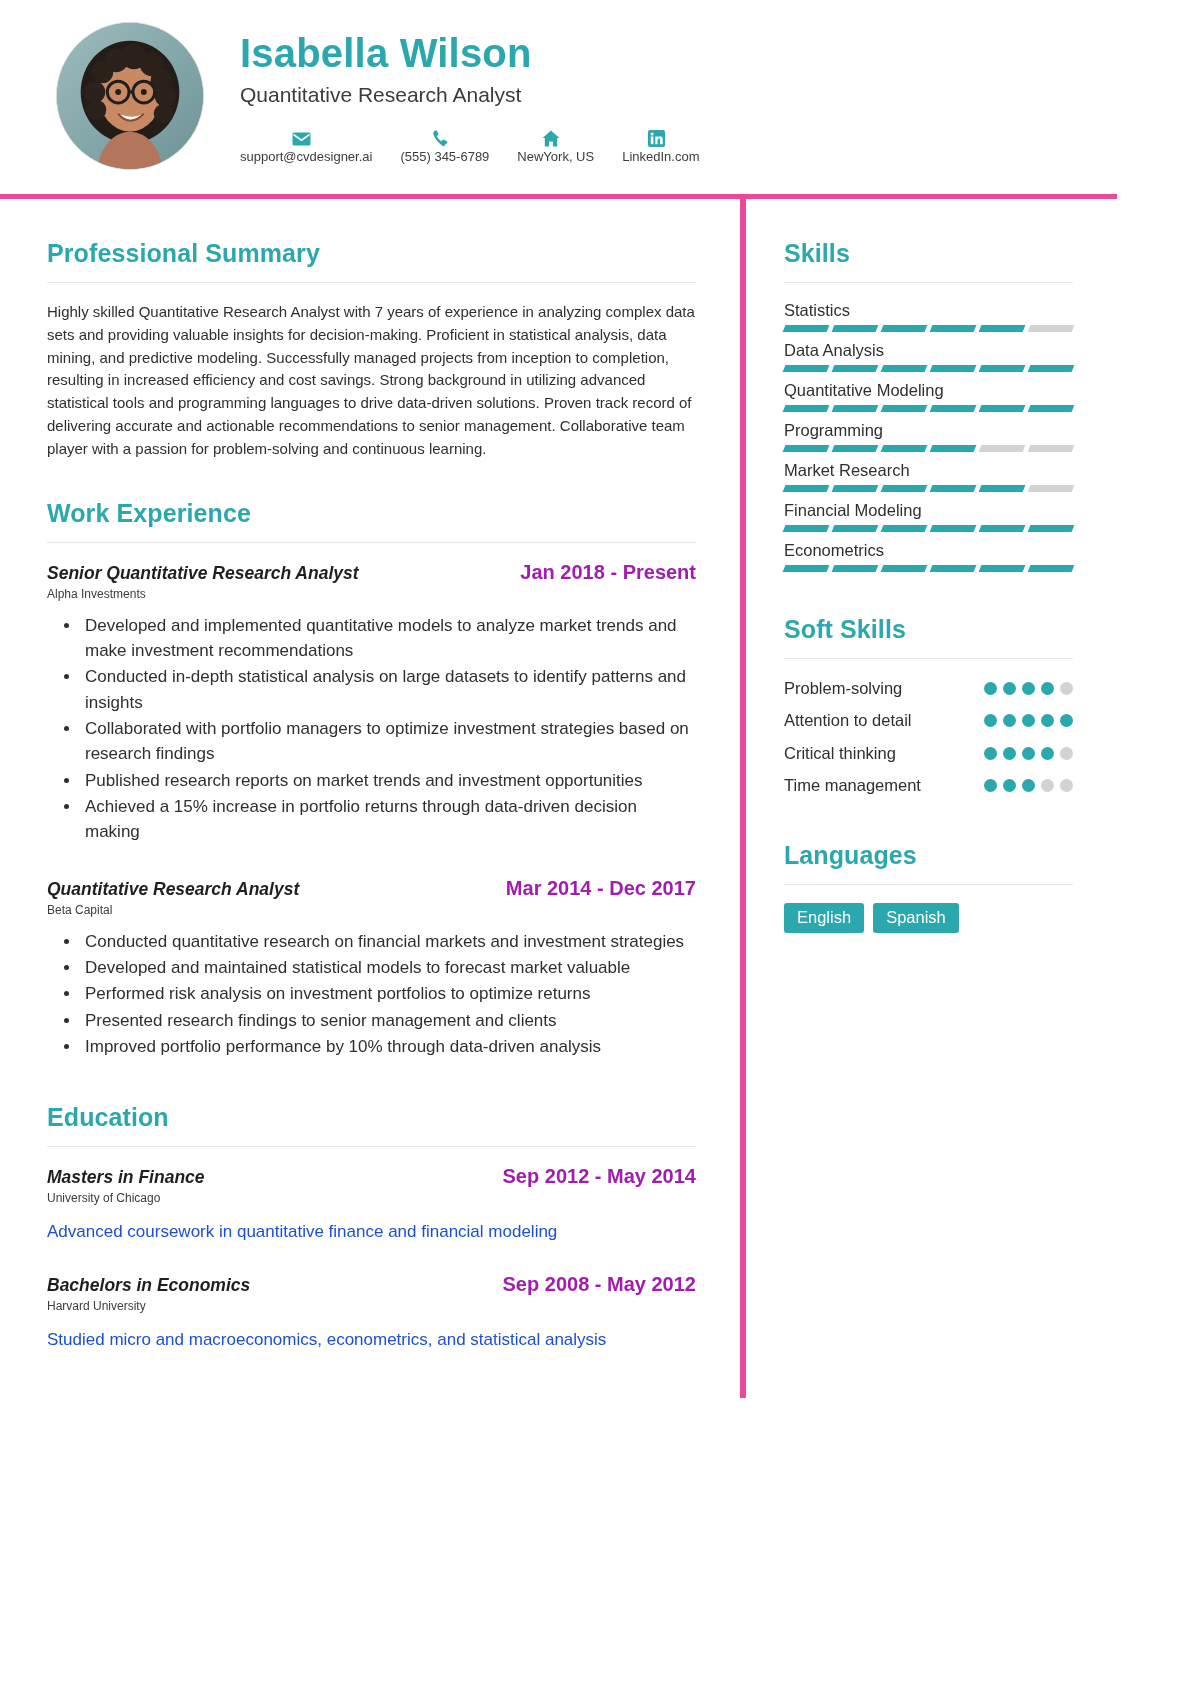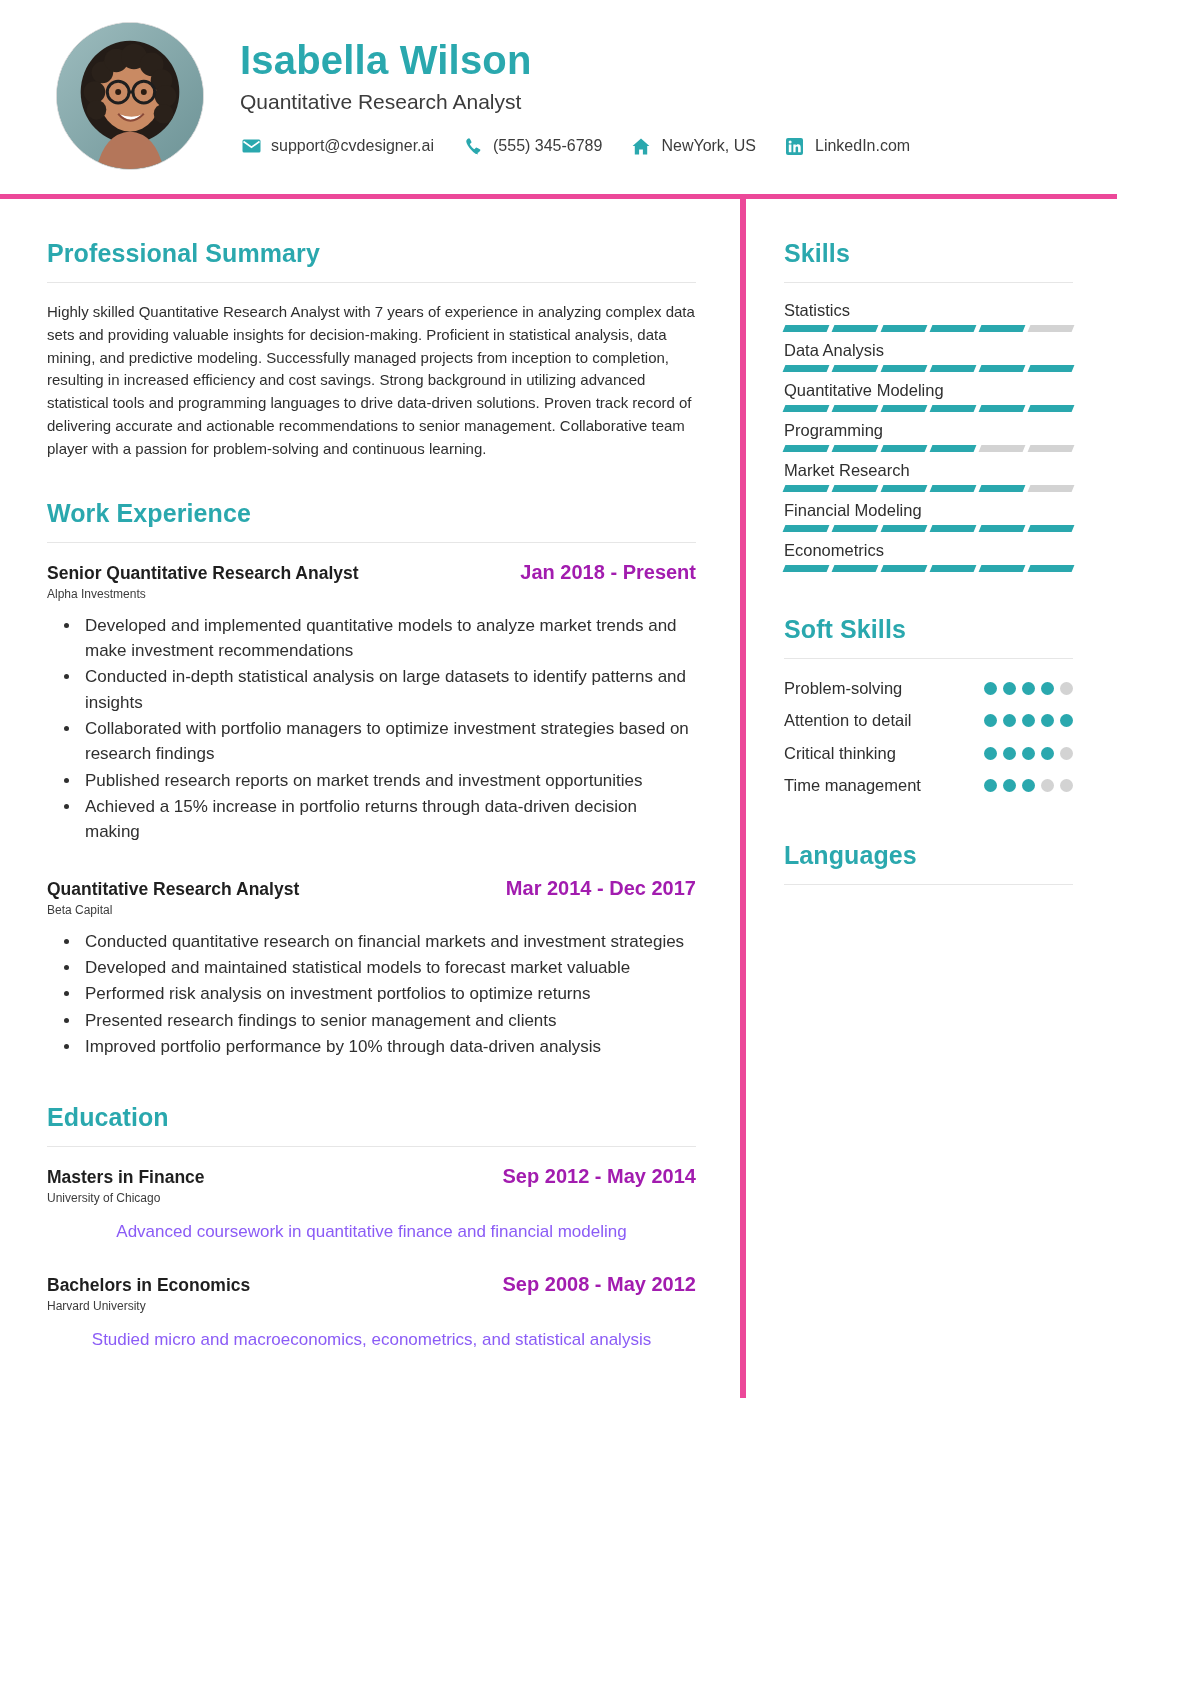--- a/index.html
+++ b/index.html
@@ -52,24 +52,25 @@
   .contacts {
     margin-top: 22px;
     display: flex;
     align-items: center;
     flex-wrap: wrap;
     gap: 0;
   }
   .contact {
     display: flex;
     align-items: center;
-    font-size: 16px;
+    font-size: 13px;
     color: #3c3c3c;
     margin-right: 28px;
     white-space: nowrap;
+    flex-direction: column;
   }
   .contact .ic {
     display: inline-flex;
     align-items: center;
     justify-content: center;
     width: 22px;
     height: 20px;
     margin-right: 9px;
     color: #2aa8ae;
   }
@@ -116,39 +117,39 @@
   .entry { margin-bottom: 6px; }
   .entry-head {
     display: flex;
     justify-content: space-between;
     align-items: baseline;
   }
   .entry-title {
     font-size: 17.5px;
     font-weight: bold;
     color: #1f1f1f;
+    font-style: italic;
   }
   .entry-date {
     font-size: 20px;
     color: #a21caf;
     white-space: nowrap;
     padding-left: 14px;
     font-weight: bold;
   }
   .entry-org {
     font-size: 12px;
     color: #3c3c3c;
     margin-top: 3px;
   }
   .entry-desc {
     font-size: 17px;
-    color: #8b5cf6;
+    color: #1d4ed8;
     margin-top: 14px;
     line-height: 1.5;
-    text-align: center;
   }
   ul.bullets {
     margin: 12px 0 0 0;
     padding-left: 34px;
   }
   ul.bullets li {
     font-size: 17px;
     line-height: 1.49;
     color: #2f2f2f;
     margin-bottom: 1px;
@@ -524,17 +525,21 @@
               </div>
             </div>
           </div>
       </div>
 
       <div class="side-gap"></div>
 
       <div>
         <div class="sec-title">Languages</div>
         <div class="sec-rule"></div>
+        <div class="langs" id="lang-list">
+            <span class="lang">English</span>
+            <span class="lang">Spanish</span>
+          </div>
       </div>
 
     </div>
   </div>
 </div>
 
 </body></html>

